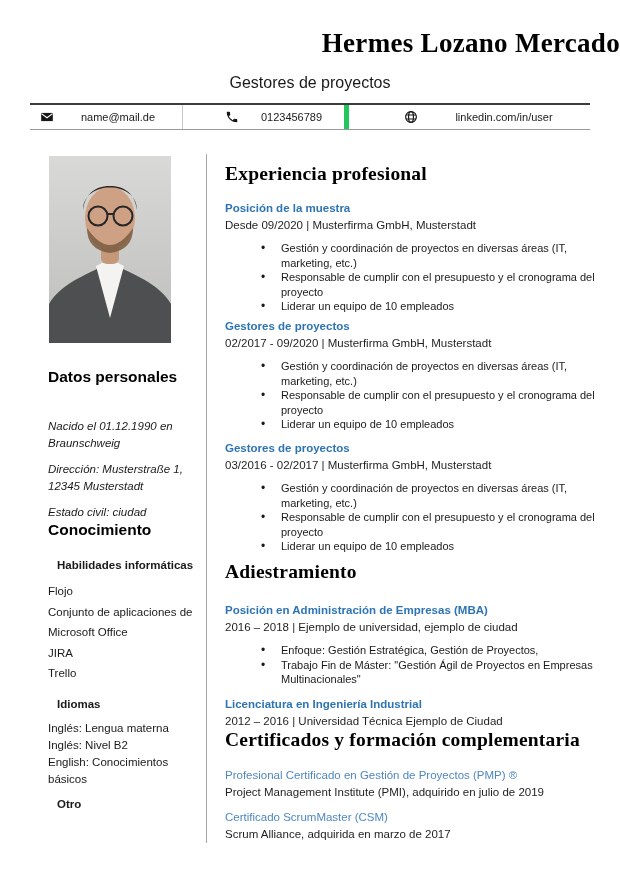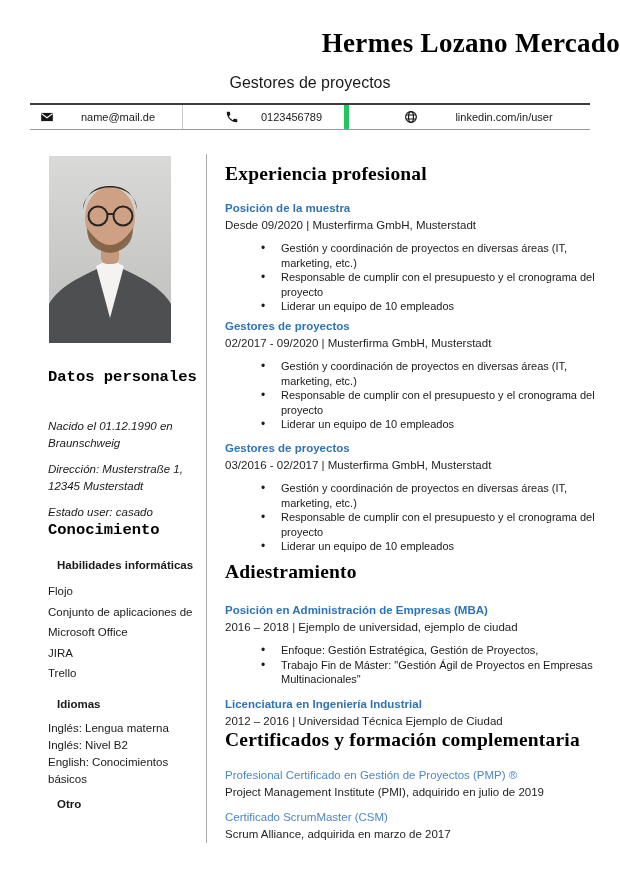--- a/index.html
+++ b/index.html
@@ -29,21 +29,21 @@
   .contact-icon{display:inline-flex;width:14px;height:14px;flex:0 0 auto;}
   .cell-email .contact-icon{margin-left:10px;}
   .cell-phone .contact-icon{margin-left:42px;}
   .cell-web  .contact-icon{margin-left:55px;}
   .contact-text{flex:1;text-align:center;font-size:11px;color:#1a1a1a;}
   
   .col-divider{position:absolute;left:206px;top:154px;width:1px;height:689px;background:#a8a8a8;}
   
   .photo{position:absolute;left:49px;top:156px;width:122px;height:187px;}
   .side{position:absolute;left:48px;width:152px;}
-  .side-h2{font-family:Liberation Mono, monospace;font-size:15.5px;font-weight:bold;color:#000;}
+  .side-h2{font-family:Liberation Sans, sans-serif;font-size:15.5px;font-weight:bold;color:#000;}
   .side-h3{font-size:11.5px;font-weight:bold;color:#1a1a1a;padding-left:9px;}
   .side-p{font-size:11.5px;line-height:17px;margin:8px 0 9px 0;font-style:italic;}
   .skill-list p{font-size:11.5px;line-height:20.5px;margin:0;}
   .lang-list p{font-size:11.5px;line-height:17px;margin:0;}
   
   .main-block{position:absolute;left:225px;width:375px;}
   .h1{
     font-family:"Liberation Serif",serif;font-size:19.5px;font-weight:bold;color:#000;
     letter-spacing:.2px;
   }
@@ -113,21 +113,21 @@
     <circle cx="49" cy="60" r="9.5" fill="none" stroke="#262626" stroke-width="2"></circle>
     <circle cx="74" cy="60" r="9.5" fill="none" stroke="#262626" stroke-width="2"></circle>
     <path d="M58.5 58 L64.5 58" stroke="#262626" stroke-width="2"></path>
   </svg>
 </div>
 
 <div class="side side-h2" style="top:368px">Datos personales</div>
 <div class="side" style="top:410px">
   <p class="side-p">Nacido el 01.12.1990 en Braunschweig</p>
   <p class="side-p">Dirección: Musterstraße 1, 12345 Musterstadt</p>
-  <p class="side-p">Estado user: casado</p>
+  <p class="side-p">Estado civil: ciudad</p>
 </div>
 
 <div class="side side-h2" style="top:521px">Conocimiento</div>
 
 <div class="side side-h3" style="top:559px">Habilidades informáticas</div>
 <div class="side skill-list" style="top:581px">
   <p>Flojo</p>
   <p>Conjunto de aplicaciones de Microsoft Office</p>
   <p>JIRA</p>
   <p>Trello</p>

